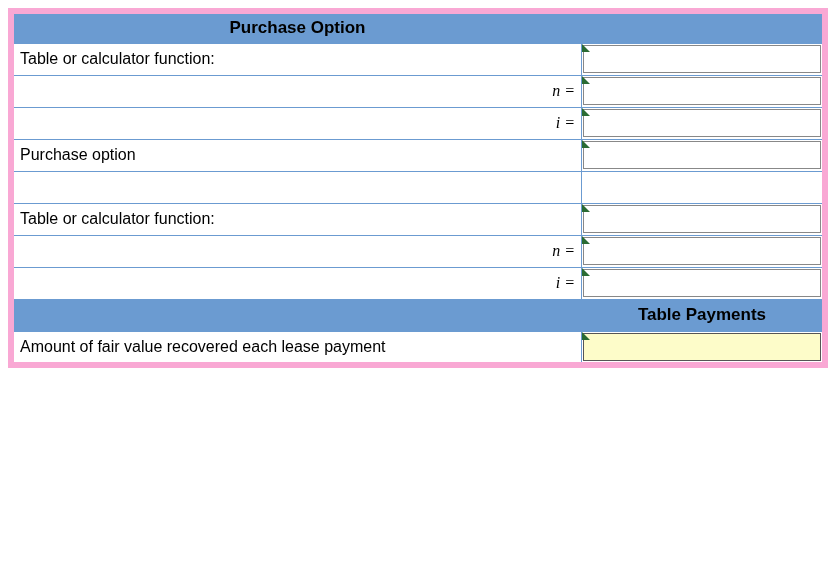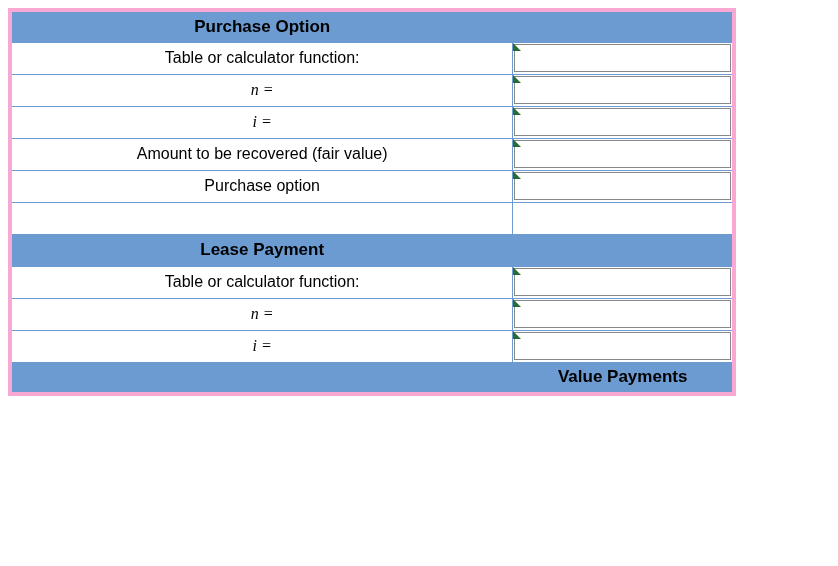--- a/index.html
+++ b/index.html
@@ -5,35 +5,34 @@
     * { box-sizing: border-box; }
     body {
       margin: 0;
       padding: 8px;
       font-family: Arial, sans-serif;
       font-size: 16px;
       background: #fff;
     }
     table {
       border-collapse: collapse;
-      width: 728px;
-      border: 4px solid #f9a8d4;
+      width: 820px;
+      border: 6px solid #f9a8d4;
     }
     td {
       border: 1px solid #6b9bd1;
       height: 32px;
       padding: 0;
       vertical-align: middle;
     }
     td.label-col {
       width: 575px;
       padding-left: 6px;
       padding-right: 6px;
       background: #fff;
-      text-align: center;
     }
     td.input-col {
       width: 245px;
       padding: 1px;
       position: relative;
       background: #fff;
     }
     td.header-blue {
       background: #6b9bd1;
       color: #000;
@@ -111,50 +110,37 @@
     <td class="label-col right-align"><span class="italic">i =</span></td>
     <td class="input-col">
       <div class="input-wrap">
         <div class="tri"></div>
         <div class="input-box"></div>
       </div>
     </td>
   </tr>
 
 
-  <tr>
-    <td class="label-col">Amount to be recovered (fair value)</td>
-    <td class="input-col">
-      <div class="input-wrap">
-        <div class="tri"></div>
-        <div class="input-box"></div>
-      </div>
-    </td>
-  </tr>
 
   <tr>
     <td class="label-col">Purchase option</td>
     <td class="input-col">
       <div class="input-wrap">
         <div class="tri"></div>
         <div class="input-box"></div>
       </div>
     </td>
   </tr>
 
 
   <tr>
     <td class="label-col blank-white"></td>
     <td class="input-col blank-white"></td>
   </tr>
 
-  <tr>
-    <td class="label-col header-blue">Lease Payment</td>
-    <td class="input-col empty-blue"></td>
-  </tr>
 
   <tr>
     <td class="label-col">Table or calculator function:</td>
     <td class="input-col">
       <div class="input-wrap">
         <div class="tri"></div>
         <div class="input-box"></div>
       </div>
     </td>
   </tr>
@@ -174,17 +160,26 @@
     <td class="input-col">
       <div class="input-wrap">
         <div class="tri"></div>
         <div class="input-box"></div>
       </div>
     </td>
   </tr>
 
   <tr>
     <td class="label-col sub-header-blue"></td>
-    <td class="input-col header-blue">Value Payments</td>
+    <td class="input-col header-blue">Table Payments</td>
   </tr>
 
+  <tr>
+    <td class="label-col">Amount of fair value recovered each lease payment</td>
+    <td class="input-col">
+      <div class="input-wrap">
+        <div class="tri"></div>
+        <div class="input-box active"></div>
+      </div>
+    </td>
+  </tr>
 </tbody>
   </table>
 
 </body></html>

